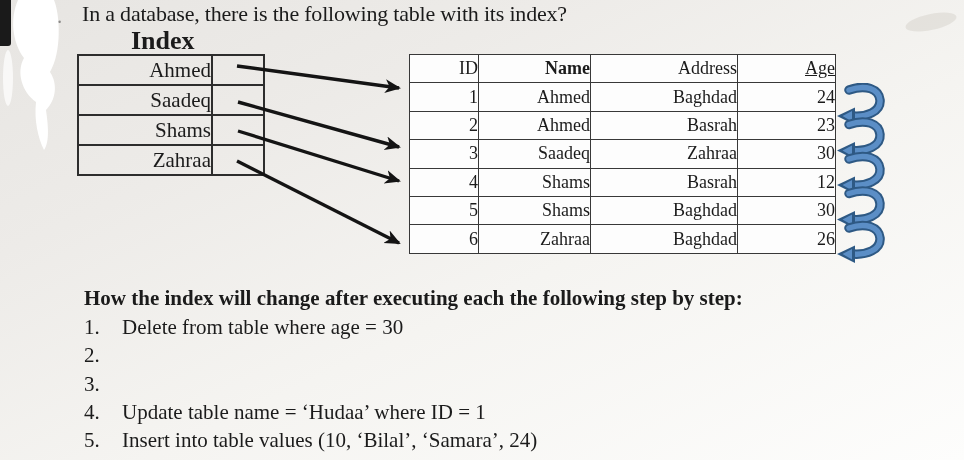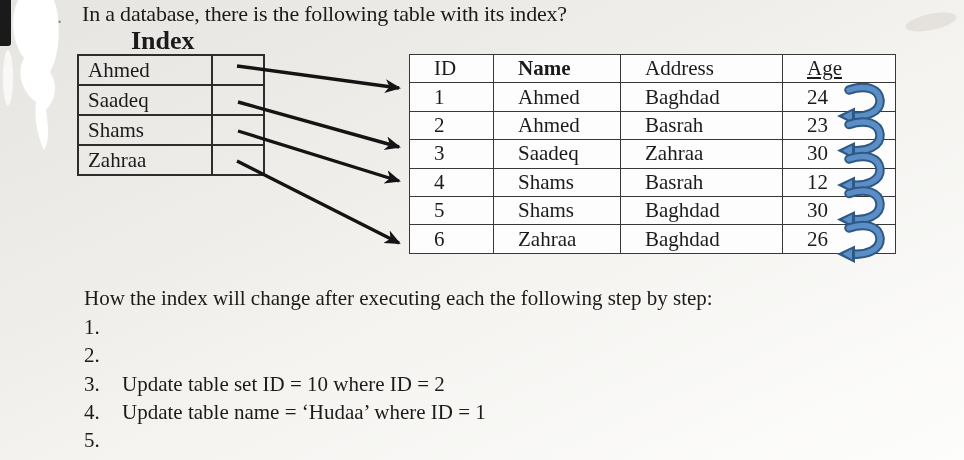--- a/index.html
+++ b/index.html
@@ -13,44 +13,44 @@
   }
   
   .black-bar{position:absolute;left:0;top:0;width:11px;height:46px;background:#1a1a1a;border-bottom-right-radius:3px;}
   .blob-svg{position:absolute;left:2px;top:0;}
   .smudge{position:absolute;left:905px;top:14px;width:52px;height:16px;border-radius:50%;
     background:rgba(205,200,192,.38);transform:rotate(-12deg);}
   .title-dot{position:absolute;left:57px;top:4px;font-size:21px;opacity:.45;}
   .page-title{position:absolute;left:66px;top:1px;font-size:22px;letter-spacing:-.2px;white-space:nowrap;margin-left:16px;}
   .index-label{position:absolute;left:87px;top:26px;font-size:26px;font-weight:bold;margin-left:44px;}
   
-  table{border-collapse:collapse;}
+  table{border-collapse:collapse;text-align:right;}
   .index-table{position:absolute;left:77px;top:54px;table-layout:fixed;}
   .index-table td{border:2px solid #2d2d2d;height:28px;font-size:21px;padding:0 0 0 9px;background:transparent;}
   .index-table .col-name{width:123px;}
   .index-table .col-ptr{width:41px;}
   .main-table{position:absolute;left:409px;top:54px;table-layout:fixed;background:#fdfdfd;}
-  .main-table td{border:1.6px solid #383838;height:27.4px;font-size:21px;padding:0 0 0 24px;overflow:hidden;white-space:nowrap;}
+  .main-table td{border:1.6px solid #383838;height:27.4px;font-size:18px;padding:0 0 0 9px;overflow:hidden;white-space:nowrap;}
   .main-table .col-id{width:59px;}
   .main-table .col-name{width:102px;font-weight:bold;}
   .main-table .col-addr{width:137px;}
   .main-table .col-age{width:88px;text-decoration:underline;}
   
   .overlay-svg{position:absolute;left:0;top:0;pointer-events:none;}
   .ptr-line{stroke:var(--arrow-color,#141414);stroke-width:3.4;fill:none;}
   .ptr-head{fill:var(--arrow-color,#141414);}
   
   .coil-svg{position:absolute;left:834px;top:83px;}
   .coil-outline{stroke:var(--coil-dark,#2e5984);stroke-width:9.5;fill:none;stroke-linecap:round;}
   .coil-inner{stroke:var(--coil-fill,#5b8ec6);stroke-width:5.5;fill:none;stroke-linecap:round;}
   .coil-head-dark{fill:var(--coil-dark,#2e5984);}
   .coil-head-light{fill:var(--coil-fill,#5b8ec6);}
   
   .bottom-block{position:absolute;left:84px;top:284px;width:640px;font-size:21px;}
-  .q-line{height:29px;line-height:29px;white-space:nowrap;}
+  .q-line{height:29px;line-height:29px;white-space:nowrap;font-weight:bold;}
   .step-row{display:flex;height:28.3px;line-height:28.3px;white-space:nowrap;}
   .step-num{width:38px;flex:0 0 38px;}
 </style>
 </head>
 <body>
 
 <div class="canvas">
 
   <div class="black-bar"></div>
   <svg class="blob-svg" width="70" height="160" viewBox="0 0 70 160">
@@ -176,30 +176,31 @@
       <path class="coil-inner" d="M15,7 C32,1 45,6 46,17 C47,29 32,34 19,33"></path>
       <polygon class="coil-head-dark" points="21,24.5 3,33 21,42"></polygon>
       <polygon class="coil-head-light" points="18,28 8.5,33 18,38.5"></polygon>
     </g>
   </svg>
 
   <div class="bottom-block">
     <div class="q-line">How the index will change after executing each the following step by step:</div>
     <div class="step-row">
       <span class="step-num">1.</span>
+      <span class="step-text">Delete from table where age = 30</span>
     </div>
     <div class="step-row">
       <span class="step-num">2.</span>
     </div>
     <div class="step-row">
       <span class="step-num">3.</span>
-      <span class="step-text">Update table set ID = 10 where ID = 2</span>
     </div>
     <div class="step-row">
       <span class="step-num">4.</span>
       <span class="step-text">Update table name = ‘Hudaa’ where ID = 1</span>
     </div>
     <div class="step-row">
       <span class="step-num">5.</span>
+      <span class="step-text">Insert into table values (10, ‘Bilal’, ‘Samara’, 24)</span>
     </div>
   </div>
 
 </div>
 
 </body></html>

